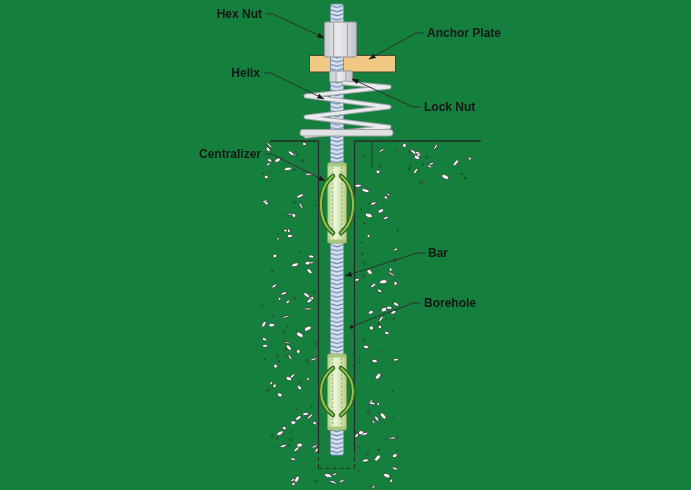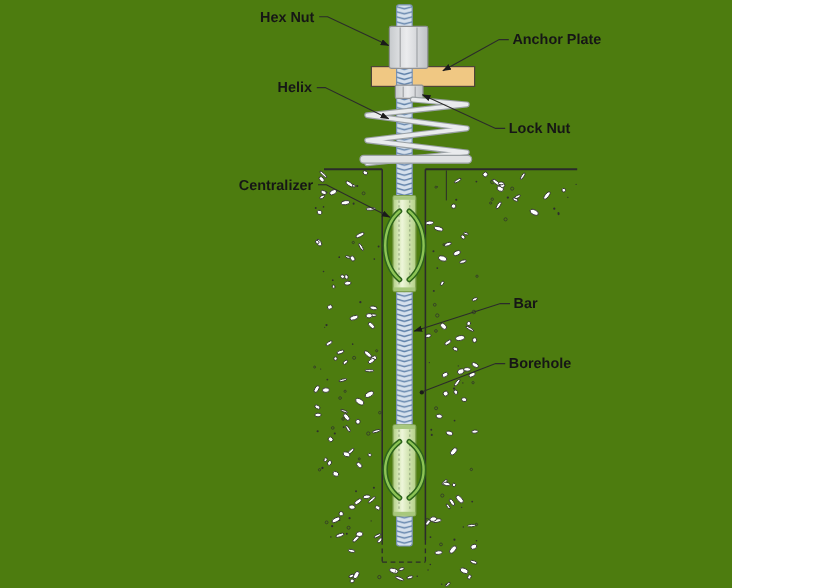--- a/index.html
+++ b/index.html
@@ -1,16 +1,16 @@
 <!DOCTYPE html>
 <html style="--anchor_plate: #F0C883; --bar_fill: #D5E0EC; --bar_thread: #5F81A9; --centralizer_fin: #2E651B; --centralizer_fill: #8CC455; --soil_stipple: #2F2F2F; --line: #2B2B2B; --background: #FFFFFF;"><head>
 <meta charset="utf-8">
 <style>
   html,body{margin:0;padding:0;background:#fff;}
-  .stage{position:relative;width:610px;height:490px;background:#4d7c0f;overflow:hidden;
+  .stage{position:relative;width:691px;height:490px;background:#15803d;overflow:hidden;
          font-family:"Liberation Sans", sans-serif;}
   svg text{font-family:"Liberation Sans", sans-serif;font-size:12px;font-weight:bold;fill:#161616;}
   .leader{fill:none;stroke:#2b2b2b;stroke-width:0.9;}
   .plate{fill:var(--anchor_plate,#F0C883);stroke:#4d4438;stroke-width:1;}
   .bar-body{fill:var(--bar_fill,#D5E0EC);stroke:#7b93b2;stroke-width:1;}
   .thread{stroke:var(--bar_thread,#5F81A9);stroke-width:1.1;fill:none;}
   .ground{stroke:#2b2b2b;stroke-width:1.6;fill:none;}
   .bore{stroke:#2b2b2b;stroke-width:1.3;fill:none;}
   .bore-dash{stroke:#2b2b2b;stroke-width:1.1;fill:none;stroke-dasharray:4 3;}
   .helix-out{fill:none;stroke:#9aa0a4;stroke-width:5;stroke-linejoin:round;stroke-linecap:round;}

